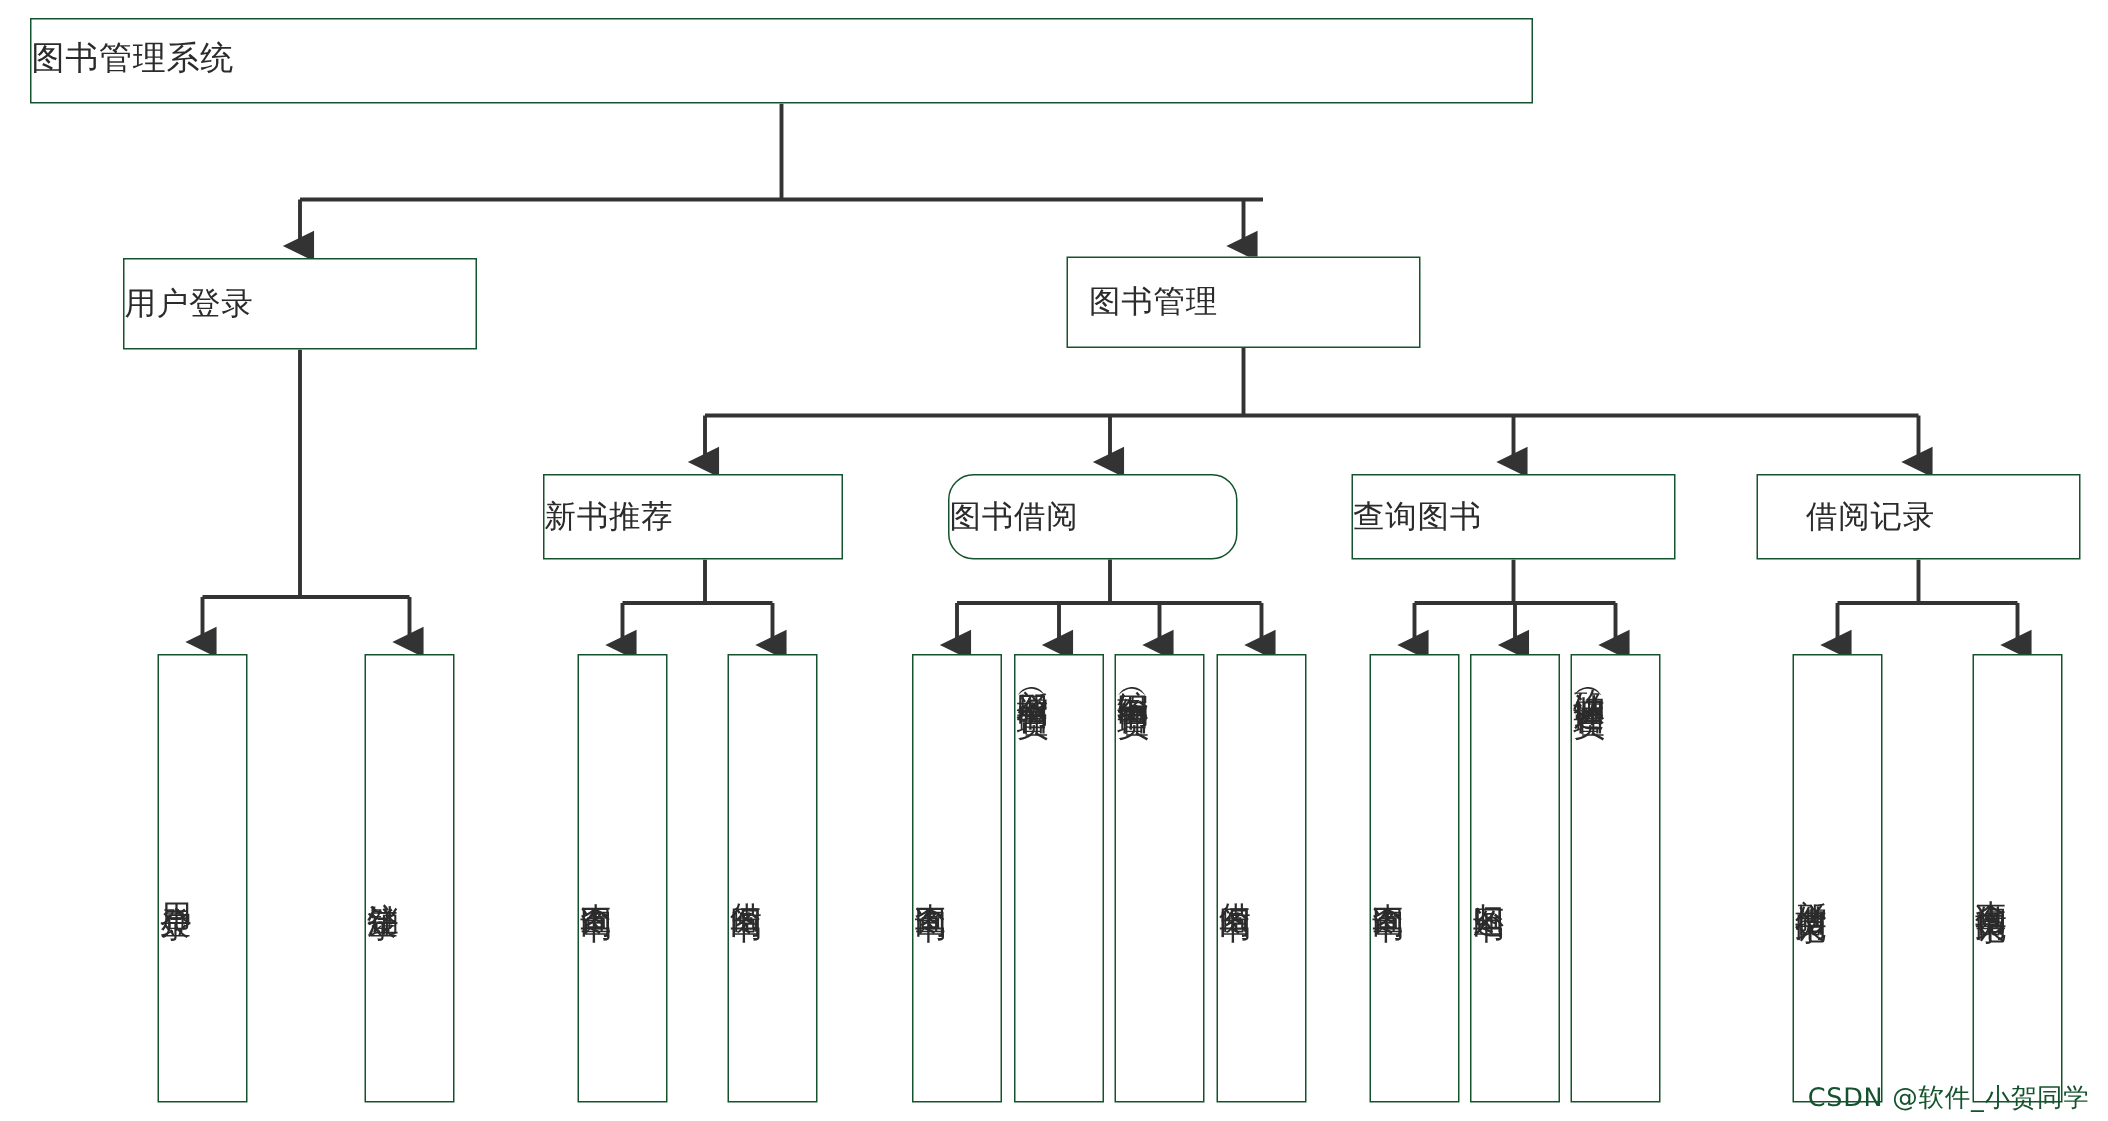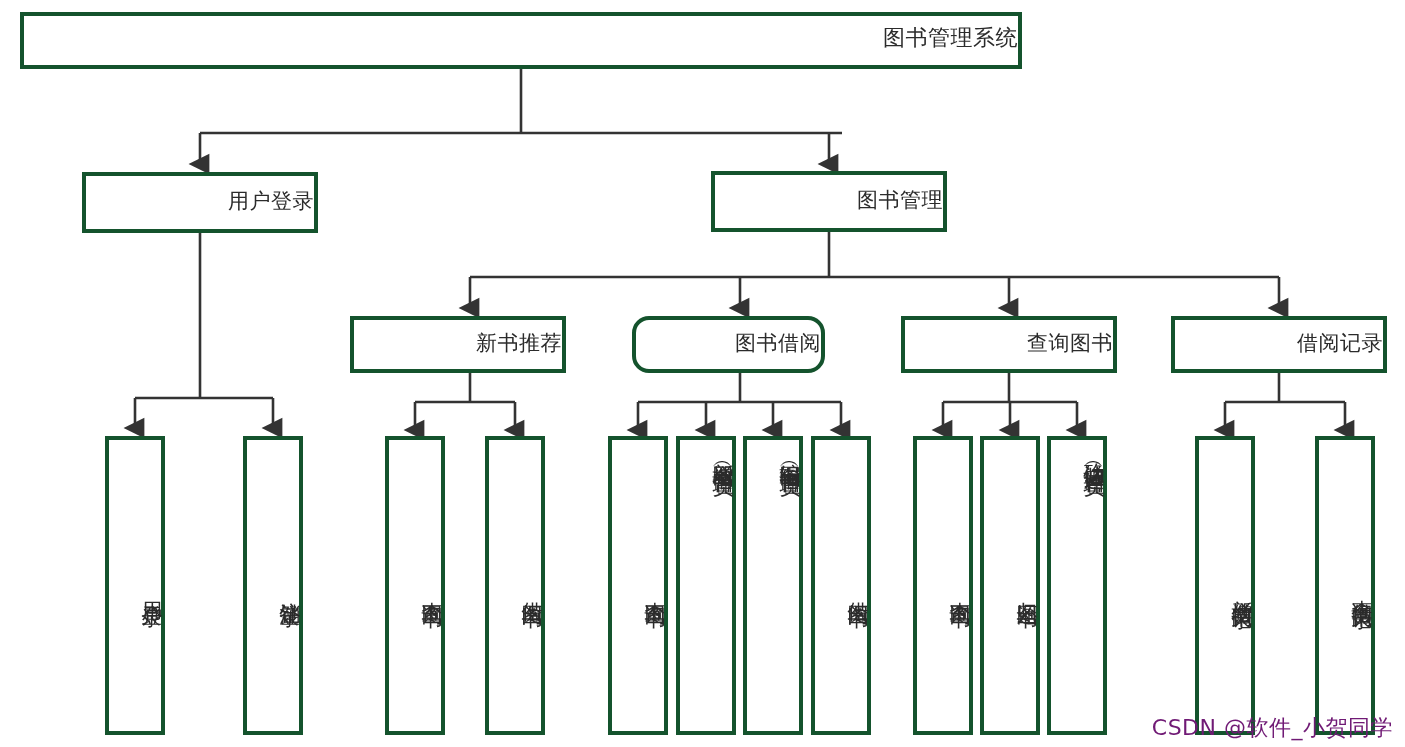--- a/index.html
+++ b/index.html
@@ -22,26 +22,25 @@
     position: absolute;
     left: 0;
     top: 0;
     width: 1405px;
     height: 747px;
   }
   .node {
     position: absolute;
     box-sizing: border-box;
     background: #ffffff;
-    border: 4px solid #14532d;
+    border: 1px solid #14532d;
     display: flex;
     align-items: center;
-    justify-content: flex-end;
+    justify-content: flex-start;
     color: #2b2b2b;
-    font-family: Liberation Mono, monospace;
   }
   .node-label {
     display: block;
     text-align: center;
     line-height: 1.12;
     letter-spacing: 0.5px;
   }
   
   .node.horiz .node-label {
     writing-mode: horizontal-tb;
@@ -63,22 +62,22 @@
     letter-spacing: 2px;
     max-height: 282px;
   }
   .node.vert.mid .node-label {
     align-self: center;
   }
   #watermark {
     position: absolute;
     right: 12px;
     bottom: 4px;
-    font-size: 22px;
-    color: #701a75;
+    font-size: 17px;
+    color: #14532d;
     white-space: nowrap;
     letter-spacing: 0.5px;
     pointer-events: none;
   }
 </style>
 </head>
 <body>
 
 <div id="diagram-root">
 
@@ -136,21 +135,21 @@
     <span class="node-label">图书管理系统</span>
   </div>
 
   <div class="node horiz" style="left:82px; top:172px; width:236px; height:61px;">
     <span class="node-label">用户登录</span>
   </div>
   <div class="node horiz" style="left:711px; top:171px; width:236px; height:61px;padding-left:14px;">
     <span class="node-label">图书管理</span>
   </div>
 
-  <div class="node horiz" style="left:350px; top:316px; width:216px; height:57px;">
+  <div class="node horiz" style="left:362px; top:316px; width:200px; height:57px;">
     <span class="node-label">新书推荐</span>
   </div>
   <div class="node horiz" style="left:632px; top:316px; width:193px; height:57px;border-radius:17px;">
     <span class="node-label">图书借阅</span>
   </div>
   <div class="node horiz" style="left:901px; top:316px; width:216px; height:57px;">
     <span class="node-label">查询图书</span>
   </div>
   <div class="node horiz" style="left:1171px; top:316px; width:216px; height:57px;padding-left:32px;">
     <span class="node-label">借阅记录</span>

